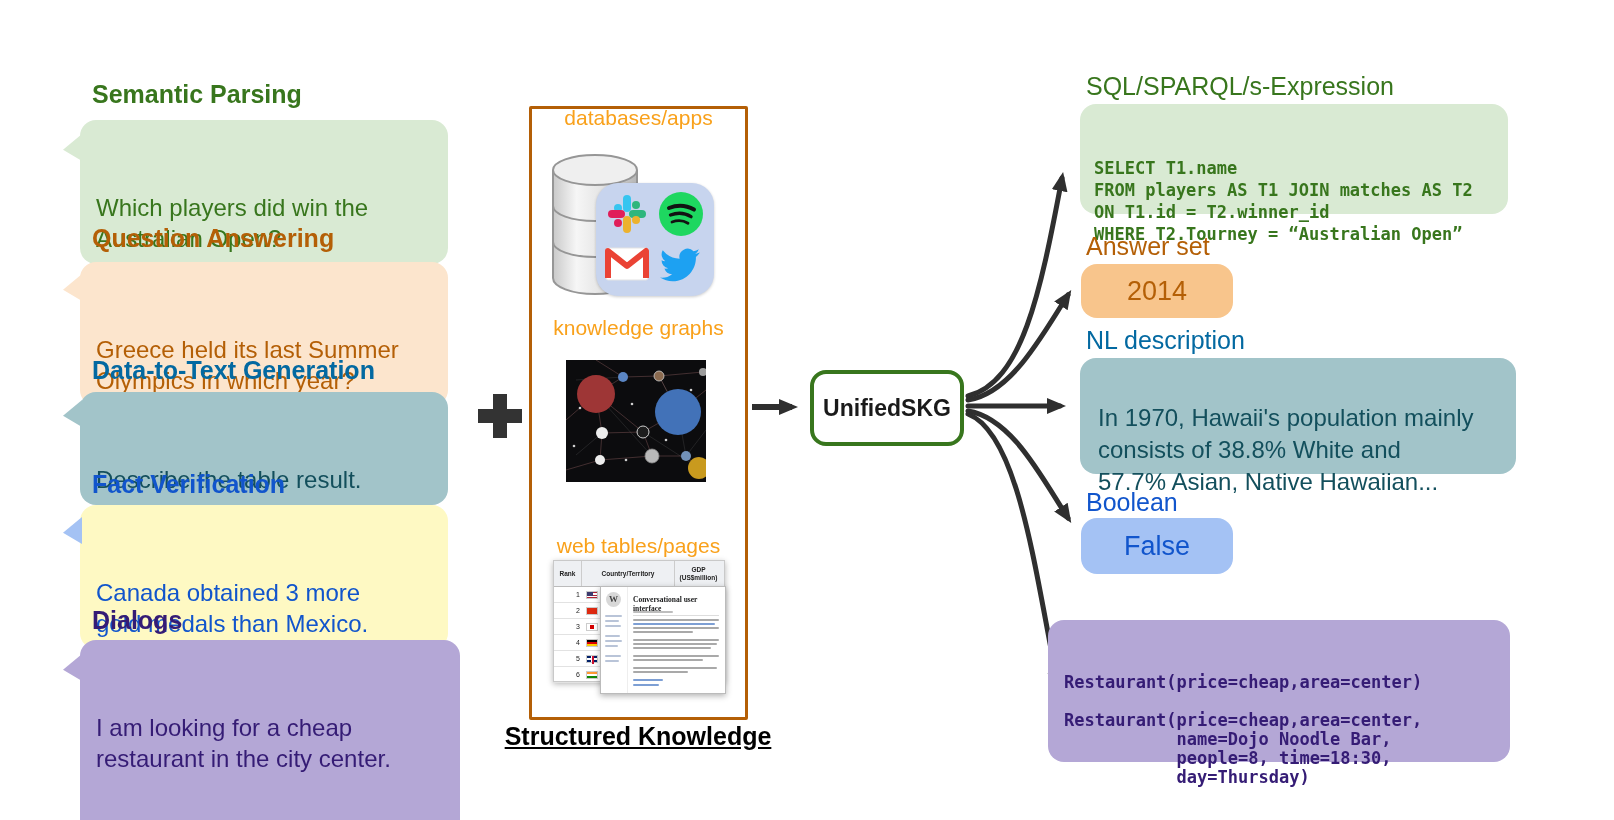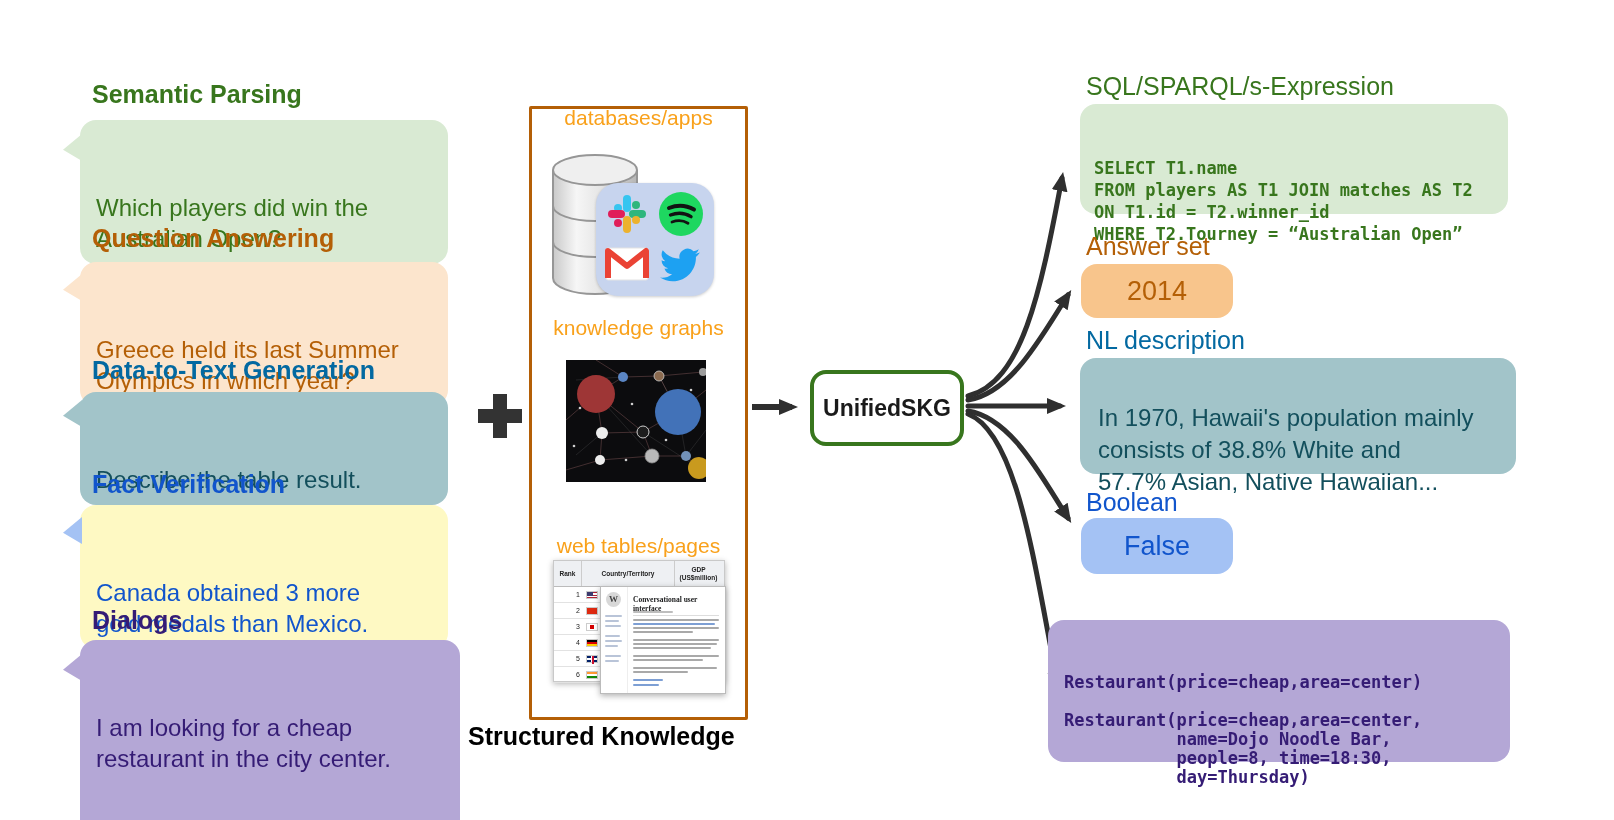--- a/index.html
+++ b/index.html
@@ -21,21 +21,21 @@
   
   .plus{width:44px;height:44px;}
   .plus:before,.plus:after{content:"";position:absolute;background:#333;}
   .plus:before{left:15px;top:0;width:14px;height:44px;}
   .plus:after{left:0;top:15px;width:44px;height:14px;}
 
   
   .sk-box{left:529px;top:106px;width:219px;height:614px;border:3px solid #b45f06;
           border-radius:2px;background:#fff;box-sizing:border-box;}
   .sk-label{width:219px;text-align:center;color:#f9a11b;font-size:21px;}
-  .sk-caption{width:340px;font-size:25px;font-weight:bold;color:#000;}
+  .sk-caption{width:340px;text-align:center;font-size:25px;font-weight:bold;color:#000;text-decoration:underline;}
 
   .app-tile{left:596px;top:183px;width:118px;height:113px;border-radius:22px;
             background:#c7d4ee;box-shadow:0 1px 3px rgba(0,0,0,.2);}
   .app-tile svg{position:absolute;}
 
   .kg-img{left:566px;top:360px;width:140px;height:122px;background:#0c0c0e;overflow:hidden;}
 
   .freebase{left:529px;top:486px;width:219px;text-align:center;font-size:27px;color:#f5821f;white-space:nowrap;}
   .freebase .fb-sym{font-weight:bold;font-style:italic;margin-right:4px;}
   .freebase .fb-bold{font-weight:bold;}

